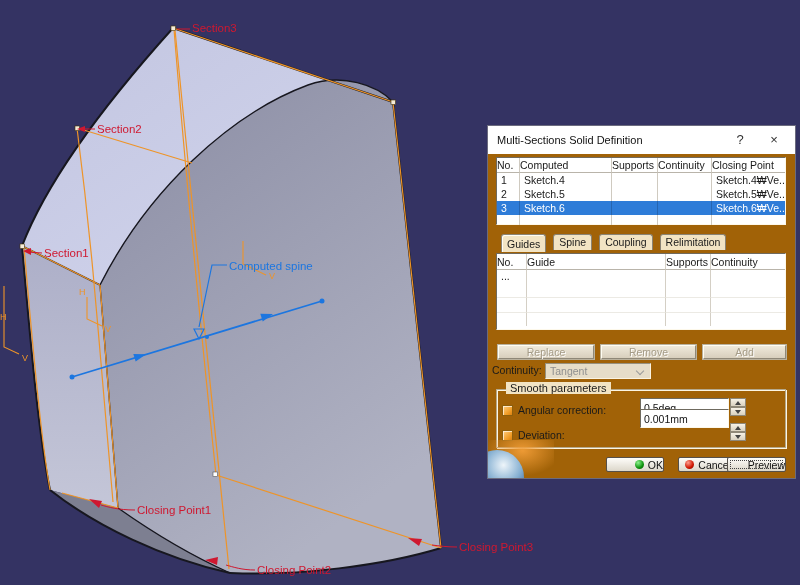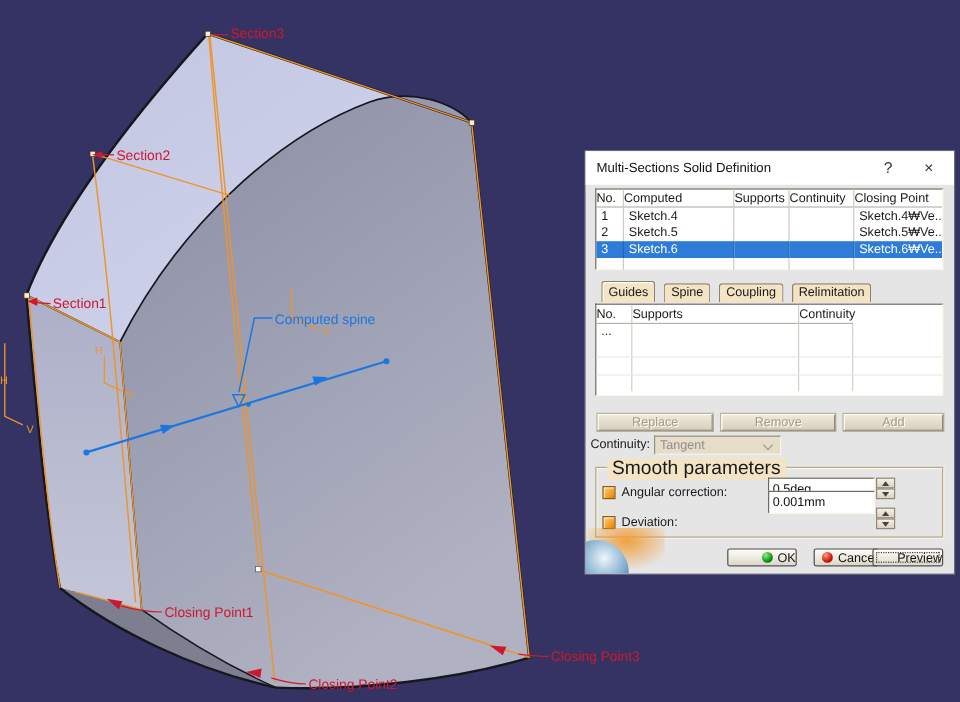--- a/index.html
+++ b/index.html
@@ -4,21 +4,21 @@
 <style>
   * { box-sizing: border-box; margin: 0; padding: 0; }
   html,body { width:800px; height:585px; overflow:hidden; }
   body { font-family:"Liberation Sans", sans-serif; background:#343363; position:relative; }
 
   
   #scene { position:absolute; left:0; top:0; width:800px; height:585px; }
 
   
   .dialog { position:absolute; left:488px; top:126px; width:307px; height:352px;
-            background:#e5e5e5; box-shadow:0 0 0 1px #6b6b7e; font-size:10.5px; color:#1a1a1a; }
+            background:#a16207; box-shadow:0 0 0 1px #6b6b7e; font-size:10.5px; color:#1a1a1a; }
   .titlebar { position:absolute; left:0; top:0; width:100%; height:28px; background:#ffffff; }
   .titlebar .title { position:absolute; left:9px; top:0; line-height:28px; font-size:11px; color:#111; }
   .tb-btn { position:absolute; top:0; width:30px; height:28px; text-align:center; line-height:28px;
             font-size:13px; color:#333; cursor:default; }
   .tb-help { right:40px; } .tb-close { right:6px; }
 
   .sunken { position:absolute; background:#fff; border:1px solid;
             border-color:#6f6a5e #fdf8ea #fdf8ea #6f6a5e; }
 
   
@@ -26,21 +26,21 @@
   .grid-s { display:grid; grid-template-columns:23px 92px 46px 54px 73px; }
   .cell { height:14px; line-height:14px; padding-left:4px; font-size:10.5px; white-space:nowrap;
           overflow:hidden; border-right:1px solid #cfcac0; }
   .cell:last-child { border-right:none; }
   .hcell { height:15px; line-height:15px; border-bottom:1px solid #b9b4aa; border-right:1px solid #cfcac0; }
   .hcell:last-child { border-right:none; }
   .sel { background:#2e7cd8; color:#fff; border-right-color:rgba(0,0,0,.18); }
   .fill-row .cell { height:10px; }
 
   
-  .tabs { position:absolute; left:13px; top:108px; display:flex; gap:7px; align-items:flex-end; height:18px; }
+  .tabs { position:absolute; left:13px; top:108px; display:flex; gap:7px; align-items:flex-start; height:18px; }
   .tab { border:1px solid #8a8374; border-bottom:none; border-radius:3px 3px 0 0;
          background:#f2e4c4; padding:1px 5px 2px 5px; font-size:10.5px; line-height:12px; }
   .tab.active { padding-top:3px; box-shadow:inset 1px 1px 0 #fffdf4; }
 
   
   .guides-table { left:8px; top:127px; width:290px; height:77px; }
   .grid-g { display:grid; grid-template-columns:30px 139px 45px 74px; }
   .gcell { height:13px; line-height:13px; padding-left:4px; font-size:10.5px;
            border-right:1px solid #d4cfc5; overflow:hidden; }
   .gcell:last-child { border-right:none; }
@@ -59,21 +59,21 @@
   .dropdown { position:absolute; left:57px; top:237px; width:106px; height:16px;
               background:#e6ddc9; border:1px solid; border-color:#97917f #fbf4e2 #fbf4e2 #97917f;
               color:#8f8f8f; font-size:10.5px; line-height:14px; padding-left:4px; }
   .dd-chevron { position:absolute; right:6px; top:4px; width:7px; height:7px; }
   .dd-chevron::before { content:""; position:absolute; left:0; top:0; width:5px; height:5px;
               border-right:1.5px solid #9a9a9a; border-bottom:1.5px solid #9a9a9a; transform:rotate(45deg); }
 
   
   .group { position:absolute; left:8px; top:263px; width:290px; height:59px;
            border:1px solid #b5a98c; box-shadow:inset 1px 1px 0 #fcf5e3, 1px 1px 0 #fcf5e3; }
-  .group-legend { position:absolute; left:18px; top:256px; background:#f2e4c4; padding:0 4px; font-size:16px; }
+  .group-legend { position:absolute; left:18px; top:256px; background:#f2e4c4; padding:0 4px; font-size:11px; }
 
   .checkbox { position:absolute; width:11px; height:11px;
               background:linear-gradient(135deg,#ffcf82 0%,#f09a22 70%,#d97f12 100%);
               border:1px solid #8d5f0c; box-shadow:inset 1px 1px 0 rgba(255,255,255,.65); }
   .cb1 { left:14px; top:279px; } .cb2 { left:14px; top:304px; }
   .flabel { position:absolute; font-size:10.5px; }
   .fl1 { left:30px; top:278px; } .fl2 { left:30px; top:303px; }
 
   .field { position:absolute; width:89px; height:19px; background:#fff;
            border:1px solid; border-color:#6f6a5e #fdf8ea #fdf8ea #6f6a5e; }
@@ -272,20 +272,21 @@
   <div class="tabs">
     <div class="tab active">Guides</div>
     <div class="tab">Spine</div>
     <div class="tab">Coupling</div>
     <div class="tab">Relimitation</div>
   </div>
 
   <div class="sunken guides-table">
     <div class="grid-g">
       <div class="ghead">No.</div>
+      <div class="ghead">Guide</div>
       <div class="ghead">Supports</div>
       <div class="ghead">Continuity</div>
     </div>
     <div class="grid-g">
       <div class="gcell">...</div>
       <div class="gcell"></div>
         <div class="gcell"></div>
         <div class="gcell"></div>
     </div>
     <div class="grid-g grow-line">

